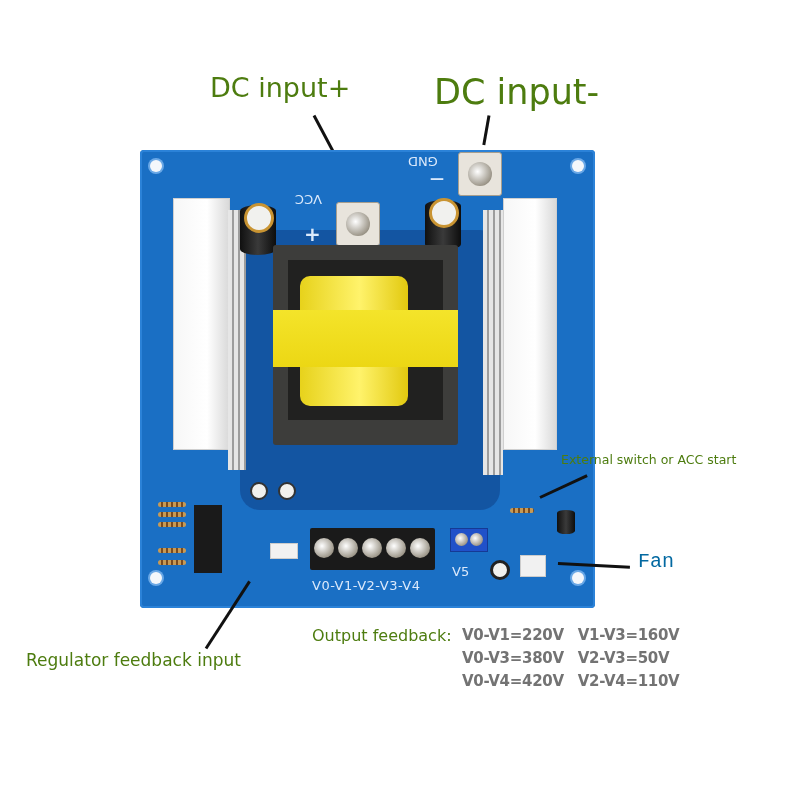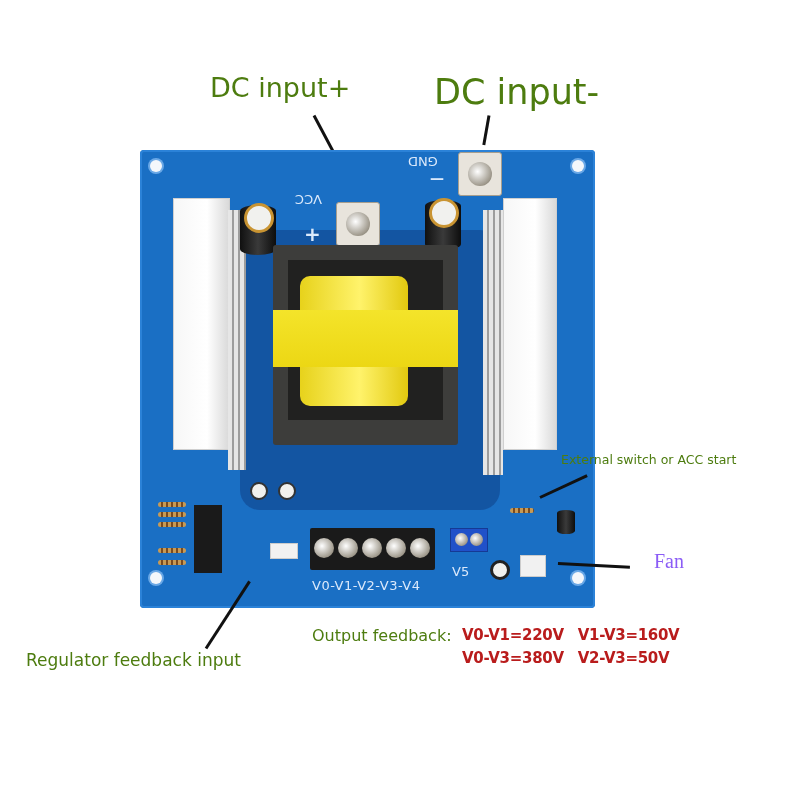--- a/index.html
+++ b/index.html
@@ -1,41 +1,41 @@
 <!DOCTYPE html>
 <html><head>
 <meta charset="utf-8">
 <style>
   html, body { margin:0; padding:0; }
   body { width:800px; height:800px; background:#ffffff; position:relative; overflow:hidden;
          font-family:"Liberation Sans", sans-serif; }
   .abs { position:absolute; }
   .lbl-red { color:#4d7c0f; font-family:"DejaVu Sans", sans-serif; }
-  .lbl-dark { color:#8b5cf6; font-family:Liberation Serif, serif;margin-left:16px; }
+  .lbl-dark { color:#0369a1; font-family:Liberation Mono, monospace; }
   .pcb { left:140px; top:150px; width:455px; height:458px; background:#1a6fc4;
          border-radius:4px; box-shadow: inset 0 0 0 2px #2b82d8; }
   .pcb-dark { background:#0f3f86; }
   .hole { width:12px; height:12px; border-radius:50%; background:#f4f7fb; box-shadow:0 0 0 2px #6aa8e6; }
   .heatsink { background:linear-gradient(90deg,#f7f7f7 0%,#ffffff 60%,#d9d9d9 100%);
               border:1px solid #cfcfcf; }
   .fins { background:repeating-linear-gradient(90deg,#e6e6e6 0 4px,#9d9d9d 4px 6px); }
   .cap { border-radius:50% / 12%; background:linear-gradient(90deg,#101010,#3a3a3a 50%,#0d0d0d); }
   .cap-top { border-radius:50%; background:#f1f1ee; border:3px solid #c99432; }
   .terminal { background:#e8e4dc; border:1px solid #a79e8e; border-radius:3px; }
   .screw { border-radius:50%; background:radial-gradient(circle at 40% 40%,#fff,#9d978a 70%,#5d584f); }
   .core { background:#3d3d3b; }
   .bobbin { background:linear-gradient(90deg,#e7d21b,#fff36b 55%,#e2c90f); }
   .tape { background:linear-gradient(180deg,#f4e42a,#ecd714); }
   .block { background:#1a1a1a; }
   .blue-term { background:#2051c9; border:1px solid #153a94; }
   .resistor { height:5px; border-radius:3px; background:repeating-linear-gradient(90deg,#c79a55 0 3px,#7a4a1f 3px 5px); }
   .silk { color:#dbe9fb; font-family:"DejaVu Sans", sans-serif; }
   .arrow-line { background:#111; height:3px; transform-origin:0 50%; }
   .vtable td { padding:0 14px 0 0; font-family:"DejaVu Sans", sans-serif; font-weight:bold;
-               font-size:15px; color:#b91c1c; line-height:23px; letter-spacing:-0.3px; }
+               font-size:15px; color:#737373; line-height:23px; letter-spacing:-0.3px; }
 </style>
 </head>
 <body>
 
 <div class="abs lbl-red" style="left:210px;top:72px;font-size:27px;">DC input+</div>
 <div class="abs arrow-line" style="left:314px;top:114px;width:82px;transform:rotate(62deg);"></div>
 
 <div class="abs lbl-red" style="left:434px;top:72px;font-size:35px;">DC input-</div>
 <div class="abs arrow-line" style="left:489px;top:114px;width:30px;transform:rotate(100deg);"></div>
 
@@ -119,14 +119,18 @@
 <table class="abs vtable" style="left:462px;top:624px;border-collapse:collapse;">
   <tbody>
       <tr>
     <td>V0-V1=220V</td>
     <td>V1-V3=160V</td>
   </tr>
   <tr>
     <td>V0-V3=380V</td>
     <td>V2-V3=50V</td>
   </tr>
+  <tr>
+    <td>V0-V4=420V</td>
+    <td>V2-V4=110V</td>
+  </tr>
 </tbody>
   </table>
 
 </body></html>

